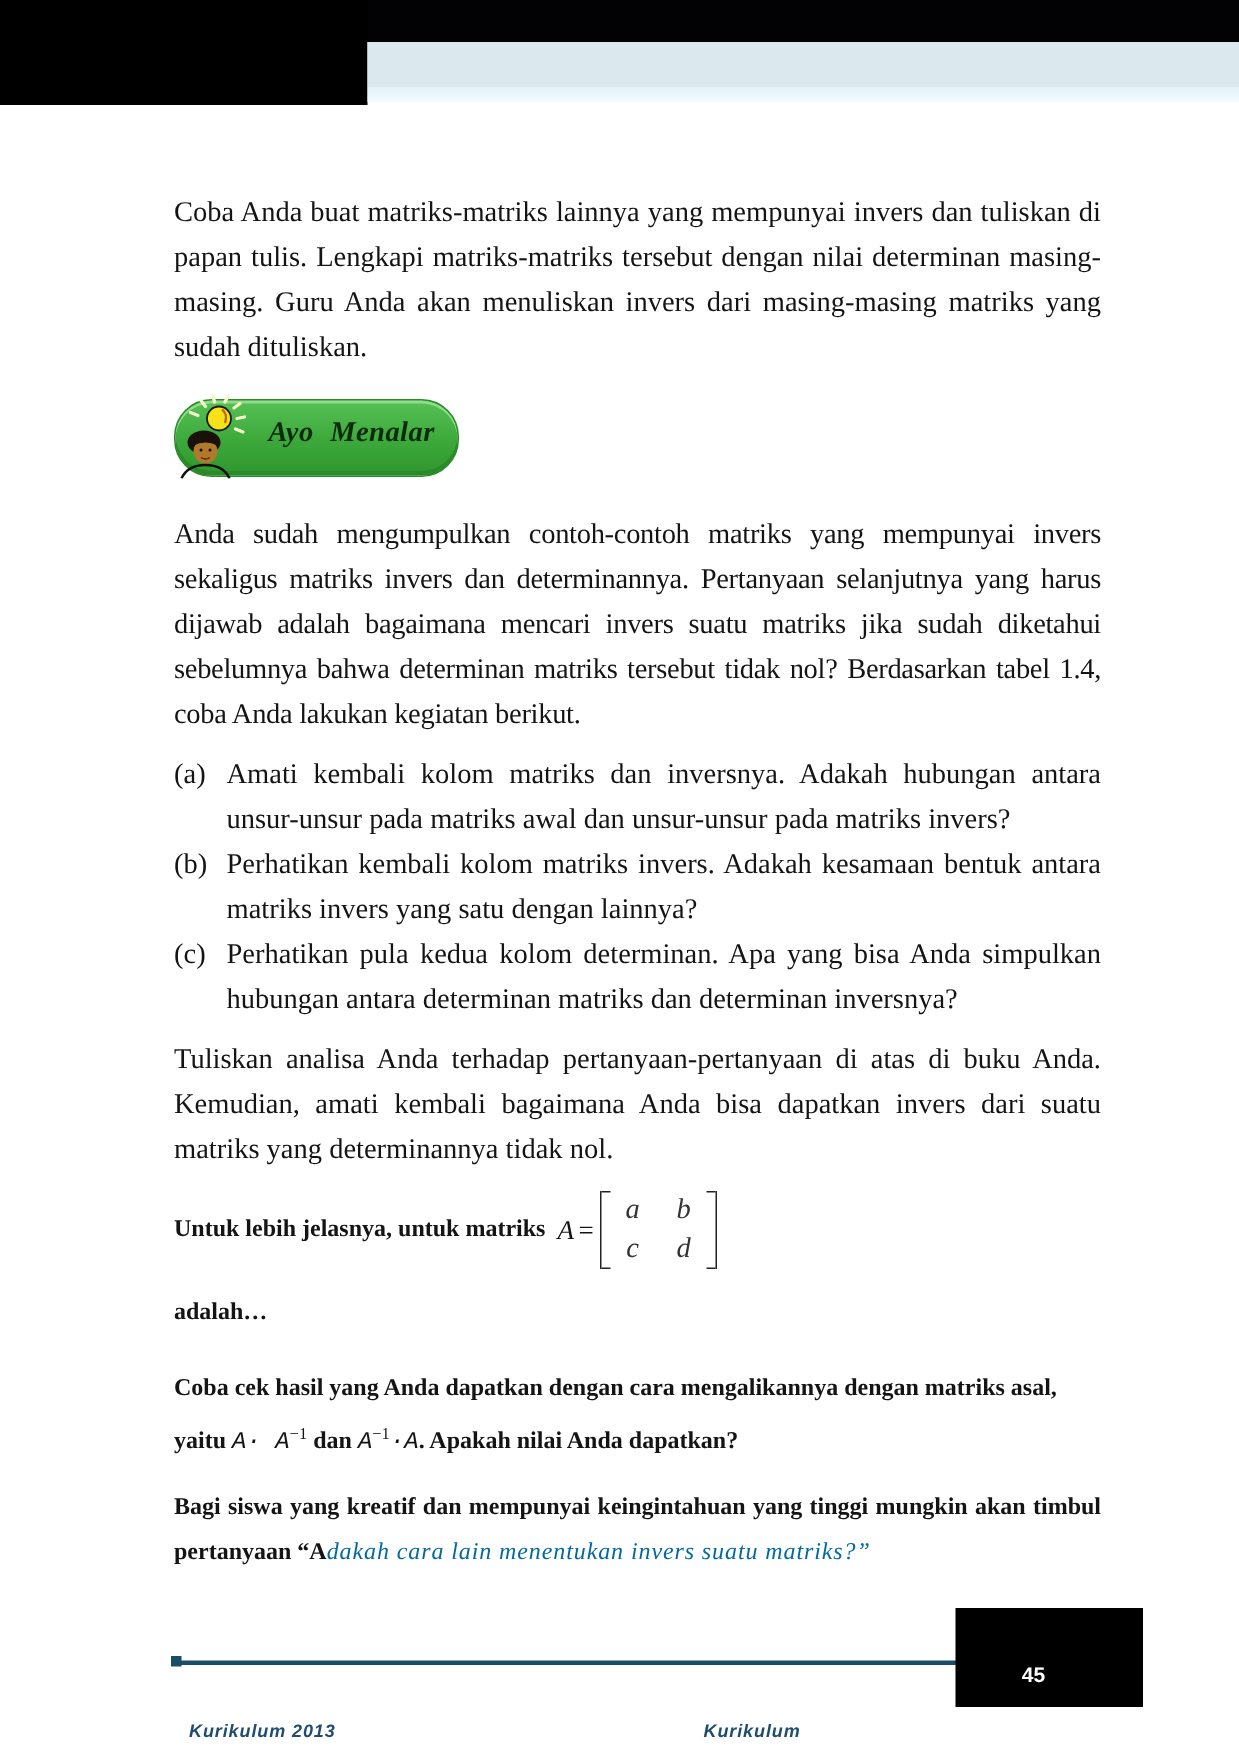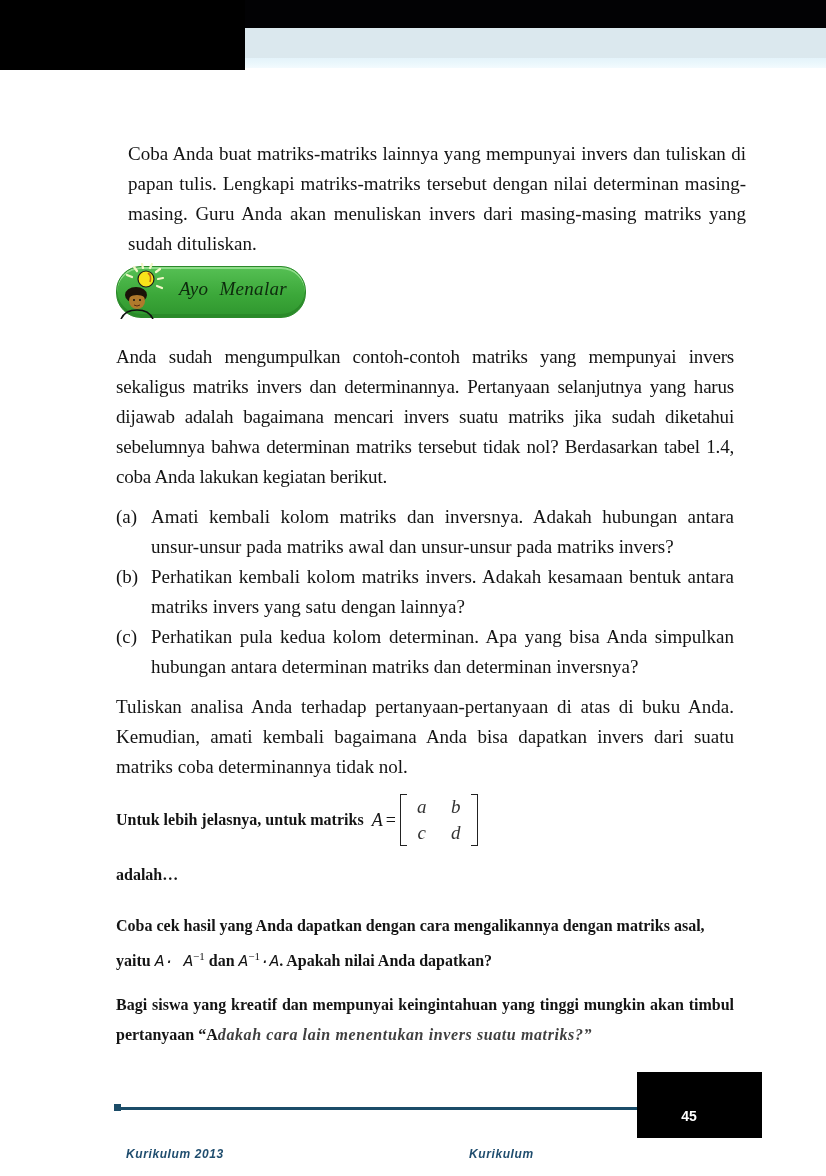--- a/index.html
+++ b/index.html
@@ -66,21 +66,21 @@
       position: absolute; left: 116px; top: 266px;
       width: 188px; height: 50px;
       border-radius: 25px;
       background: linear-gradient(#56c054, #3ca83a 55%, #2f962e);
       box-shadow: inset 0 -3px 0 #2a8a29, inset 0 2px 0 #8fdc8a;
       border: 1px solid #2b8a2a;
     }
     .badge-label {
       position: absolute; left: 62px; top: 11px;
       font-family: "Liberation Serif", serif;
-      font-style: italic; font-weight: normal;
+      font-style: italic; font-weight: bold;
       font-size: 19px; color: #0d2a0d;
       letter-spacing: 0.3px;
       word-spacing: 6px;
     }
     .badge-icon {
       position: absolute; left: -2px; top: -4px; width: 60px; height: 56px;
     }
 
     
     .mline {
@@ -127,22 +127,22 @@
       font-size: 16px; font-weight: bold; line-height: 30px;
       text-align: justify; text-align-last: left;
     }
     .p4 i { font-weight: normal; font-family: Liberation Mono, monospace; }
     .p5 {
       position: absolute; left: 116px; top: 990px; width: 618px;
       font-size: 16px; font-weight: bold; line-height: 30px;
       text-align: justify; text-align-last: left;
     }
     .p5 .quote-it {
-      font-weight: bold; font-style: italic; letter-spacing: 0.6px;
-      color: #404040;
+      font-weight: normal; font-style: italic; letter-spacing: 0.6px;
+      color: #0369a1;
     }
 
     
     .ft-line {
       position: absolute; left: 117px; top: 1107px; width: 522px; height: 3px;
       background: #1b4c68;
     }
     .ft-square {
       position: absolute; left: 114px; top: 1104px; width: 7px; height: 7px;
       background: #1b4c68;
@@ -167,21 +167,21 @@
     }
   </style>
 </head>
 <body>
 
 <div class="hdr-top"></div>
 <div class="hdr-block"></div>
 <div class="hdr-band"></div>
 <div class="hdr-band2"></div>
 
-<p class="para p1" style="margin:12px;">Coba Anda buat matriks-matriks lainnya yang mempunyai invers dan tuliskan di papan tulis. Lengkapi matriks-matriks tersebut dengan nilai determinan masing-masing. Guru Anda akan menuliskan invers dari masing-masing matriks yang sudah dituliskan.</p>
+<p class="para p1" style="margin:0;">Coba Anda buat matriks-matriks lainnya yang mempunyai invers dan tuliskan di papan tulis. Lengkapi matriks-matriks tersebut dengan nilai determinan masing-masing. Guru Anda akan menuliskan invers dari masing-masing matriks yang sudah dituliskan.</p>
 
 <div class="badge">
   <svg class="badge-icon" viewBox="0 0 60 56" xmlns="http://www.w3.org/2000/svg">
 
     <g stroke="#f4f7c8" stroke-width="2.2" stroke-linecap="round">
       <line x1="22" y1="8" x2="19" y2="4"></line>
       <line x1="28" y1="5" x2="27" y2="1"></line>
       <line x1="35" y1="5" x2="37" y2="1"></line>
       <line x1="41" y1="9" x2="45" y2="6"></line>
       <line x1="43" y1="16" x2="48" y2="15"></line>
@@ -215,21 +215,21 @@
   <div class="list-item">
     <span class="list-marker">(b)</span>
     <span class="list-text">Perhatikan kembali kolom matriks invers. Adakah kesamaan bentuk antara matriks invers yang satu dengan lainnya?</span>
   </div>
   <div class="list-item">
     <span class="list-marker">(c)</span>
     <span class="list-text">Perhatikan pula kedua kolom determinan. Apa yang bisa Anda simpulkan hubungan antara determinan matriks dan determinan inversnya?</span>
   </div>
 </div>
 
-<p class="para p3" style="margin:0;">Tuliskan analisa Anda terhadap pertanyaan-pertanyaan di atas di buku Anda. Kemudian, amati kembali bagaimana Anda bisa dapatkan invers dari suatu matriks coba determinannya tidak nol.</p>
+<p class="para p3" style="margin:0;">Tuliskan analisa Anda terhadap pertanyaan-pertanyaan di atas di buku Anda. Kemudian, amati kembali bagaimana Anda bisa dapatkan invers dari suatu matriks yang determinannya tidak nol.</p>
 
 <div class="mline">
   <span class="t1">Untuk lebih jelasnya, untuk matriks</span>
   <span class="mathA">A</span>
   <span class="mathEq">=</span>
   <span class="matrix">
     <span>a</span>
     <span>b</span>
     <span>c</span>
     <span>d</span>

